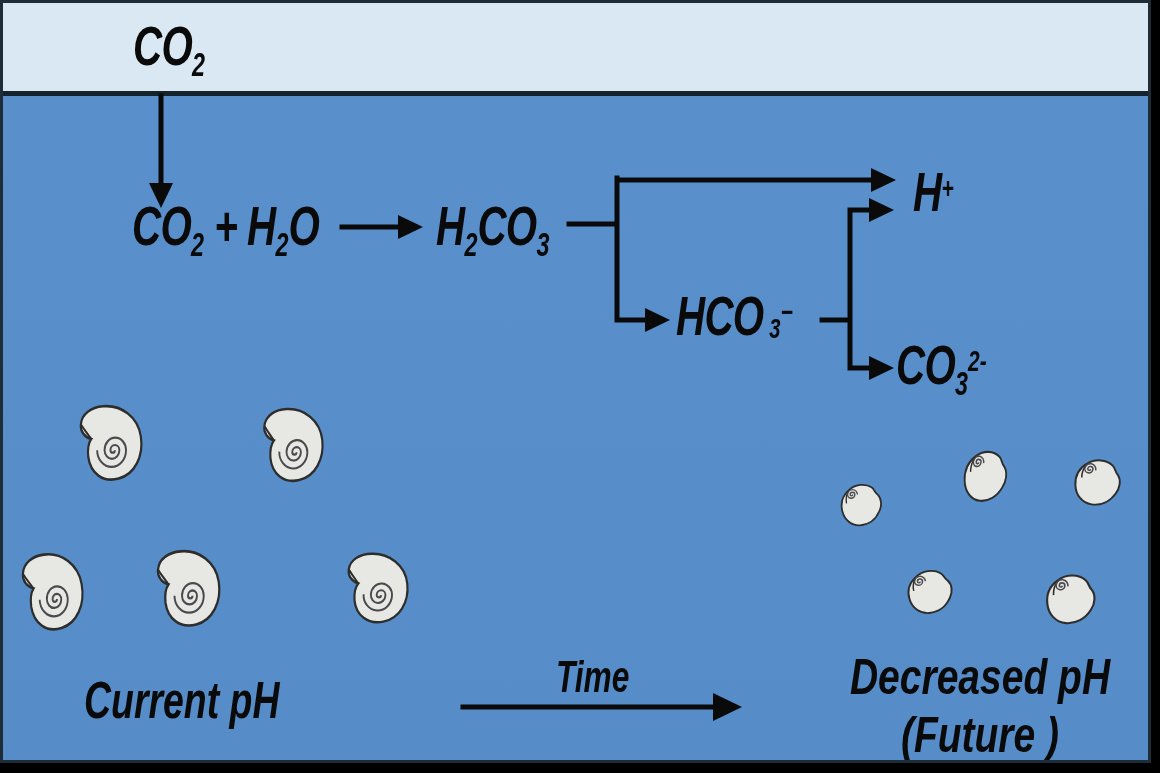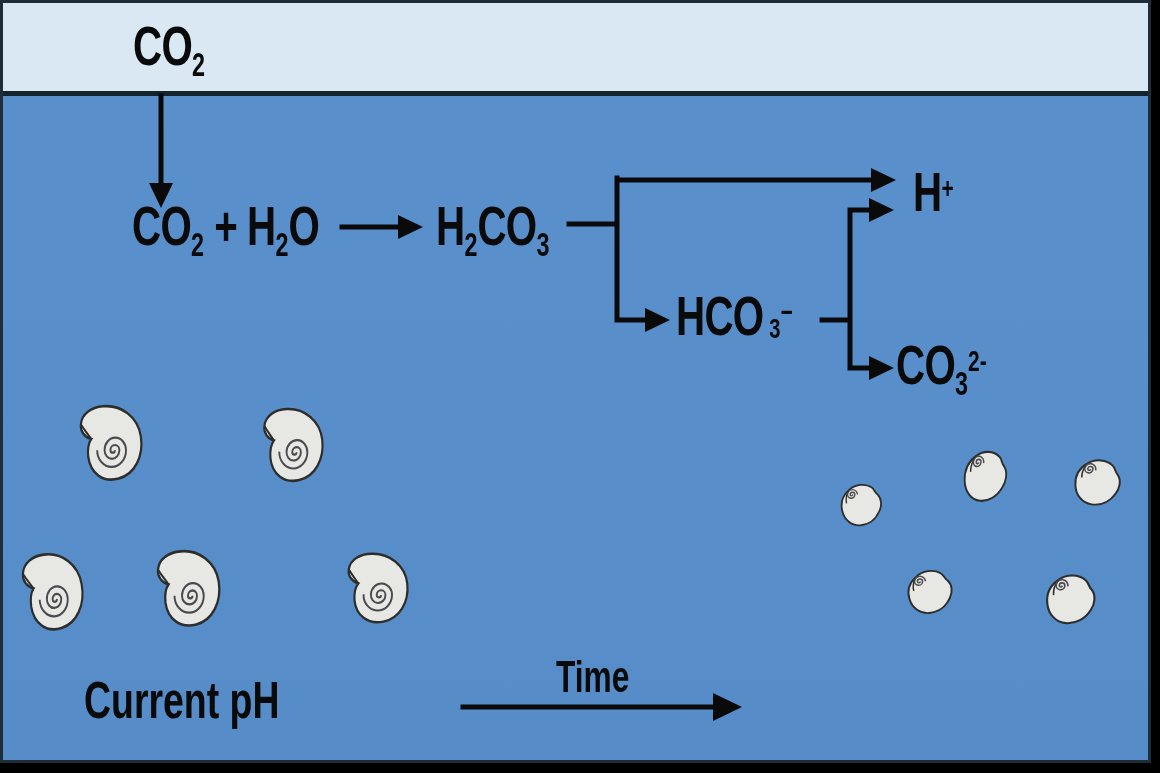--- a/index.html
+++ b/index.html
@@ -1,19 +1,19 @@
 <!DOCTYPE html>
 <html style="--sky: #d9e8f3; --ocean: #5a91cd; --ocean-deep: #568cc8; --frame-border: #1e2d37; --text: #0a0a0a; --line: #0a0a0a; --shell-fill: #e7e7e4; --shell-stroke: #2d2d2b;"><head>
 <meta charset="utf-8">
 <style>
   html,body{margin:0;padding:0;background:#000;width:1160px;height:773px;overflow:hidden;
             font-family:"Liberation Sans",sans-serif;}
   .stage{position:absolute;left:0;top:0;width:1160px;height:773px;background:#000;}
   .frame{position:absolute;left:0;top:0;width:1151px;height:763px;
-         background:linear-gradient(180deg,var(--ocean,#5a91cd) 0%,var(--ocean-deep,#5690ca) 100%);}
+         background:linear-gradient(180deg,var(--ocean,#5a91cd) 0%,var(--ocean-deep,#5690ca) 100%);font-style:italic;}
   .frame::after{content:"";position:absolute;inset:0;border:3px solid var(--frame-border,#1e2d37);pointer-events:none;}
   .sky{position:absolute;left:0;top:0;width:100%;height:91px;background:var(--sky,#d9e8f3);
        border-bottom:5px solid #15232d;box-sizing:content-box;}
   .connectors{position:absolute;left:0;top:0;width:1151px;height:763px;}
 
   .chem,.label{position:absolute;font-weight:700;color:var(--text,#0a0a0a);
                white-space:nowrap;line-height:1;transform-origin:0 0;}
   .chem{font-size:56px;letter-spacing:-1px;}
   .sx72{transform:scaleX(.72);}
   .sub{font-size:58%;position:relative;top:.34em;letter-spacing:0;}
@@ -125,20 +125,24 @@
         </svg>
       </div>
     <div class="shell" style="left:1037px;top:568px;width:62px;height:62px;transform:rotate(8deg)">
         <svg viewBox="0 0 100 100" preserveAspectRatio="none">
           <use href="#shell-eroded"></use>
         </svg>
       </div>
 
     <div class="label sx72" style="left:84px;top:674px;font-size:52px">Current pH</div>
     <div class="label sx72" style="left:556px;top:655px;font-size:44px">Time</div>
+    <div class="dec-block" style="left:810px;top:648px;width:340px">
+      <div class="dec-line">Decreased pH</div>
+      <div class="dec-line">(Future )</div>
+    </div>
 
   </div>
 
   <svg class="defs-holder" aria-hidden="true">
     <defs>
       <symbol id="shell-healthy" viewBox="0 0 100 100">
         <path d="M12,26 C13,14 26,6 42,5 C66,3 89,17 93,40 C97,63 85,84 63,89 C42,94 25,83 22,64 C21,56 22,48 26,43 C17,41 11,34 12,26 Z" fill="#e7e7e4" stroke="#2d2d2b" stroke-width="3"></path>
         <path d="M12,26 C17,33 22,38 26,43" fill="none" stroke="#2d2d2b" stroke-width="2.6"></path>
         <path d="M58,56 a3,3 0 0 1 -6,0 a6,6 0 0 1 12,0 a10,10 0 0 1 -20,0 a14.5,14.5 0 0 1 29,0 a19.5,19.5 0 0 1 -39,0" fill="none" stroke="#4a4a4e" stroke-width="2.6"></path>
       </symbol>

